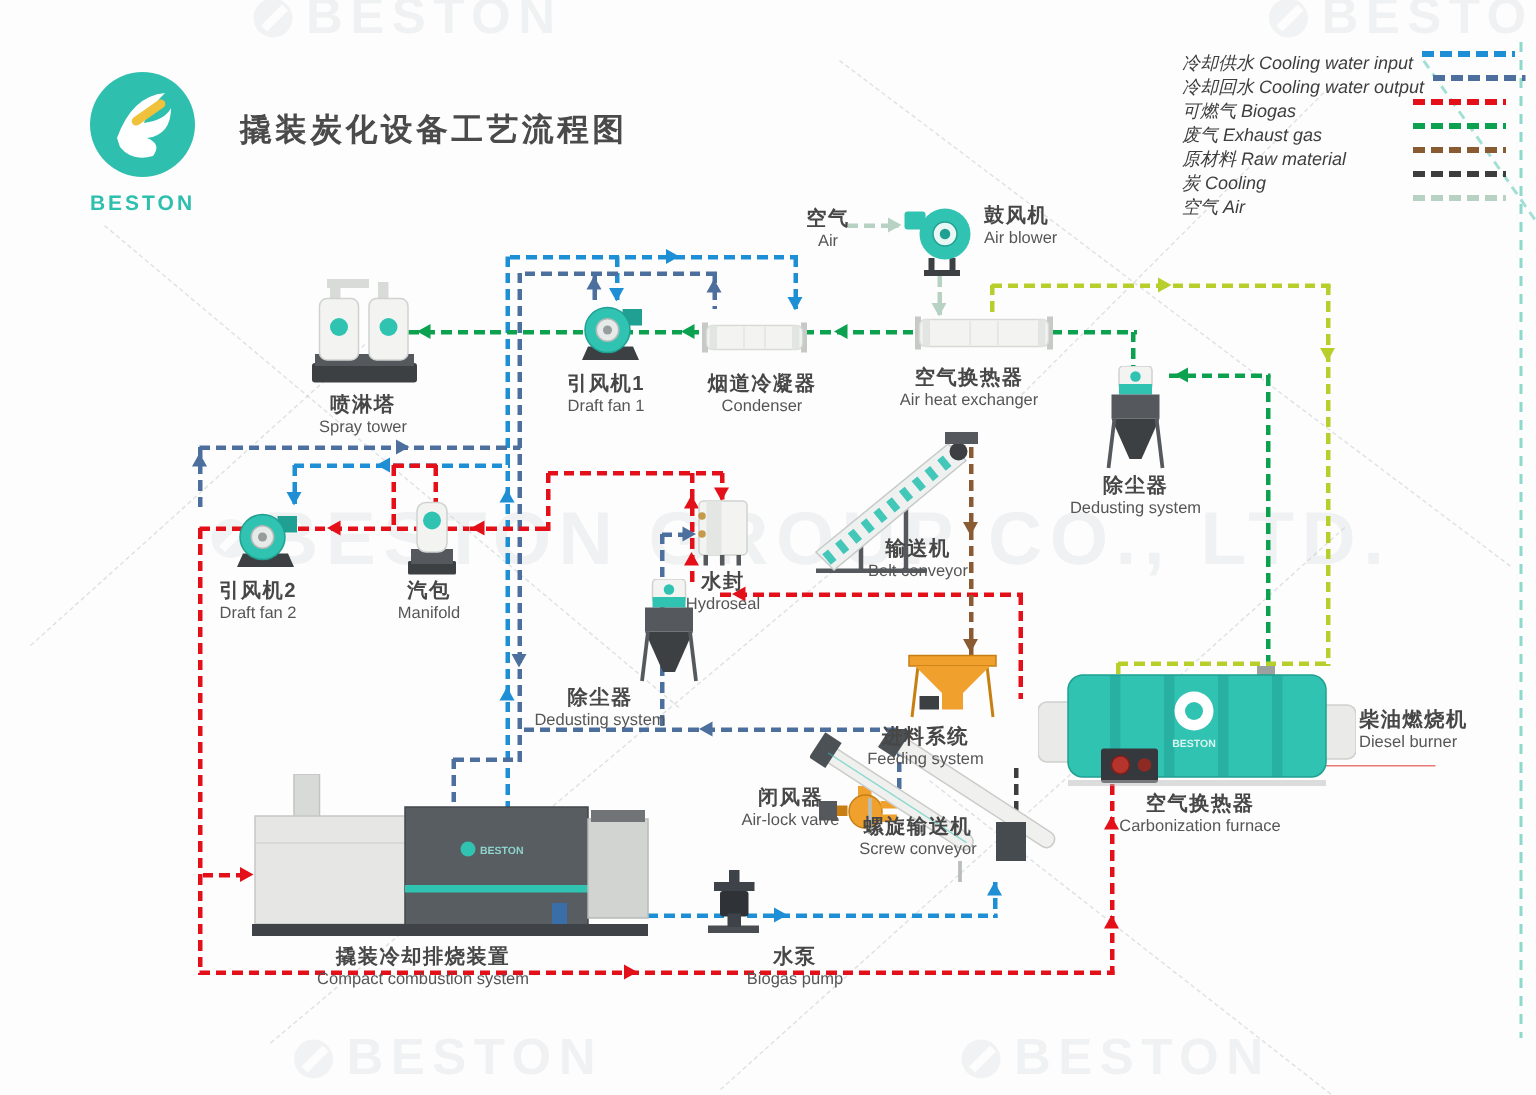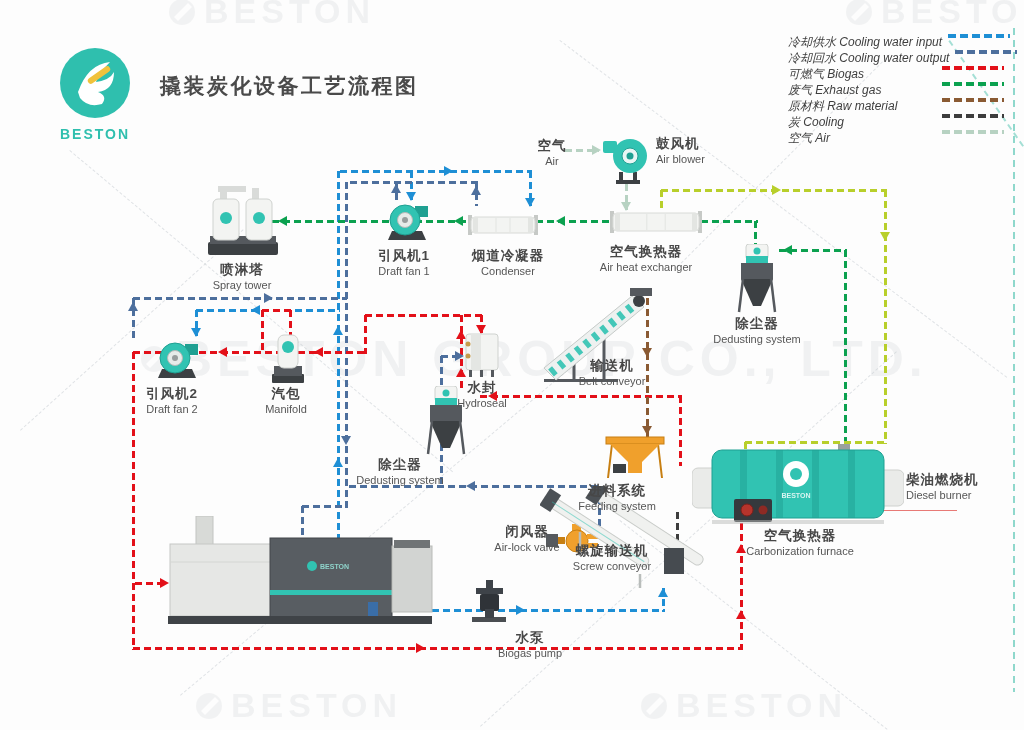--- a/index.html
+++ b/index.html
@@ -408,20 +408,24 @@
         <line x1="4" y1="46" x2="104" y2="46" stroke="#d4d6d3"></line>
         <rect x="104" y="22" width="122" height="80" fill="#585d62" stroke="#43474b"></rect>
         <rect x="104" y="74" width="122" height="5" fill="#31c3b2"></rect>
         <circle cx="146" cy="50" r="5" fill="#31c3b2"></circle>
         <text x="154" y="53" font-size="7" fill="#8fd4cb" font-weight="bold">BESTON</text>
         <rect x="226" y="30" width="40" height="66" fill="#d2d4d2" stroke="#b9bbb8"></rect>
         <rect x="228" y="24" width="36" height="8" fill="#707476"></rect>
         <rect x="202" y="86" width="10" height="14" fill="#3a6ea8"></rect>
         <rect x="2" y="100" width="264" height="8" fill="#3f4347"></rect>
       </svg></div>
+    <div class="eq-label" style="left: 282px; top: 630px; transform: translateX(-50%);">
+      <span class="zh">撬装冷却排烧装置</span>
+      <span class="en">Compact combustion system</span>
+    </div>
     <div class="eq-icon" style="left: 472px; top: 580px;"><svg width="34" height="42" viewBox="0 0 34 42">
         <rect x="14" y="0" width="7" height="16" fill="#3e4349"></rect>
         <rect x="4" y="8" width="27" height="6" fill="#3e4349"></rect>
         <rect x="8" y="14" width="19" height="17" rx="2" fill="#2f3338"></rect>
         <rect x="0" y="37" width="34" height="5" fill="#4a4e52"></rect>
         <rect x="13" y="29" width="9" height="9" fill="#3e4349"></rect>
       </svg></div>
     <div class="eq-label" style="left: 530px; top: 630px; transform: translateX(-50%);">
       <span class="zh">水泵</span>
       <span class="en">Biogas pump</span>

